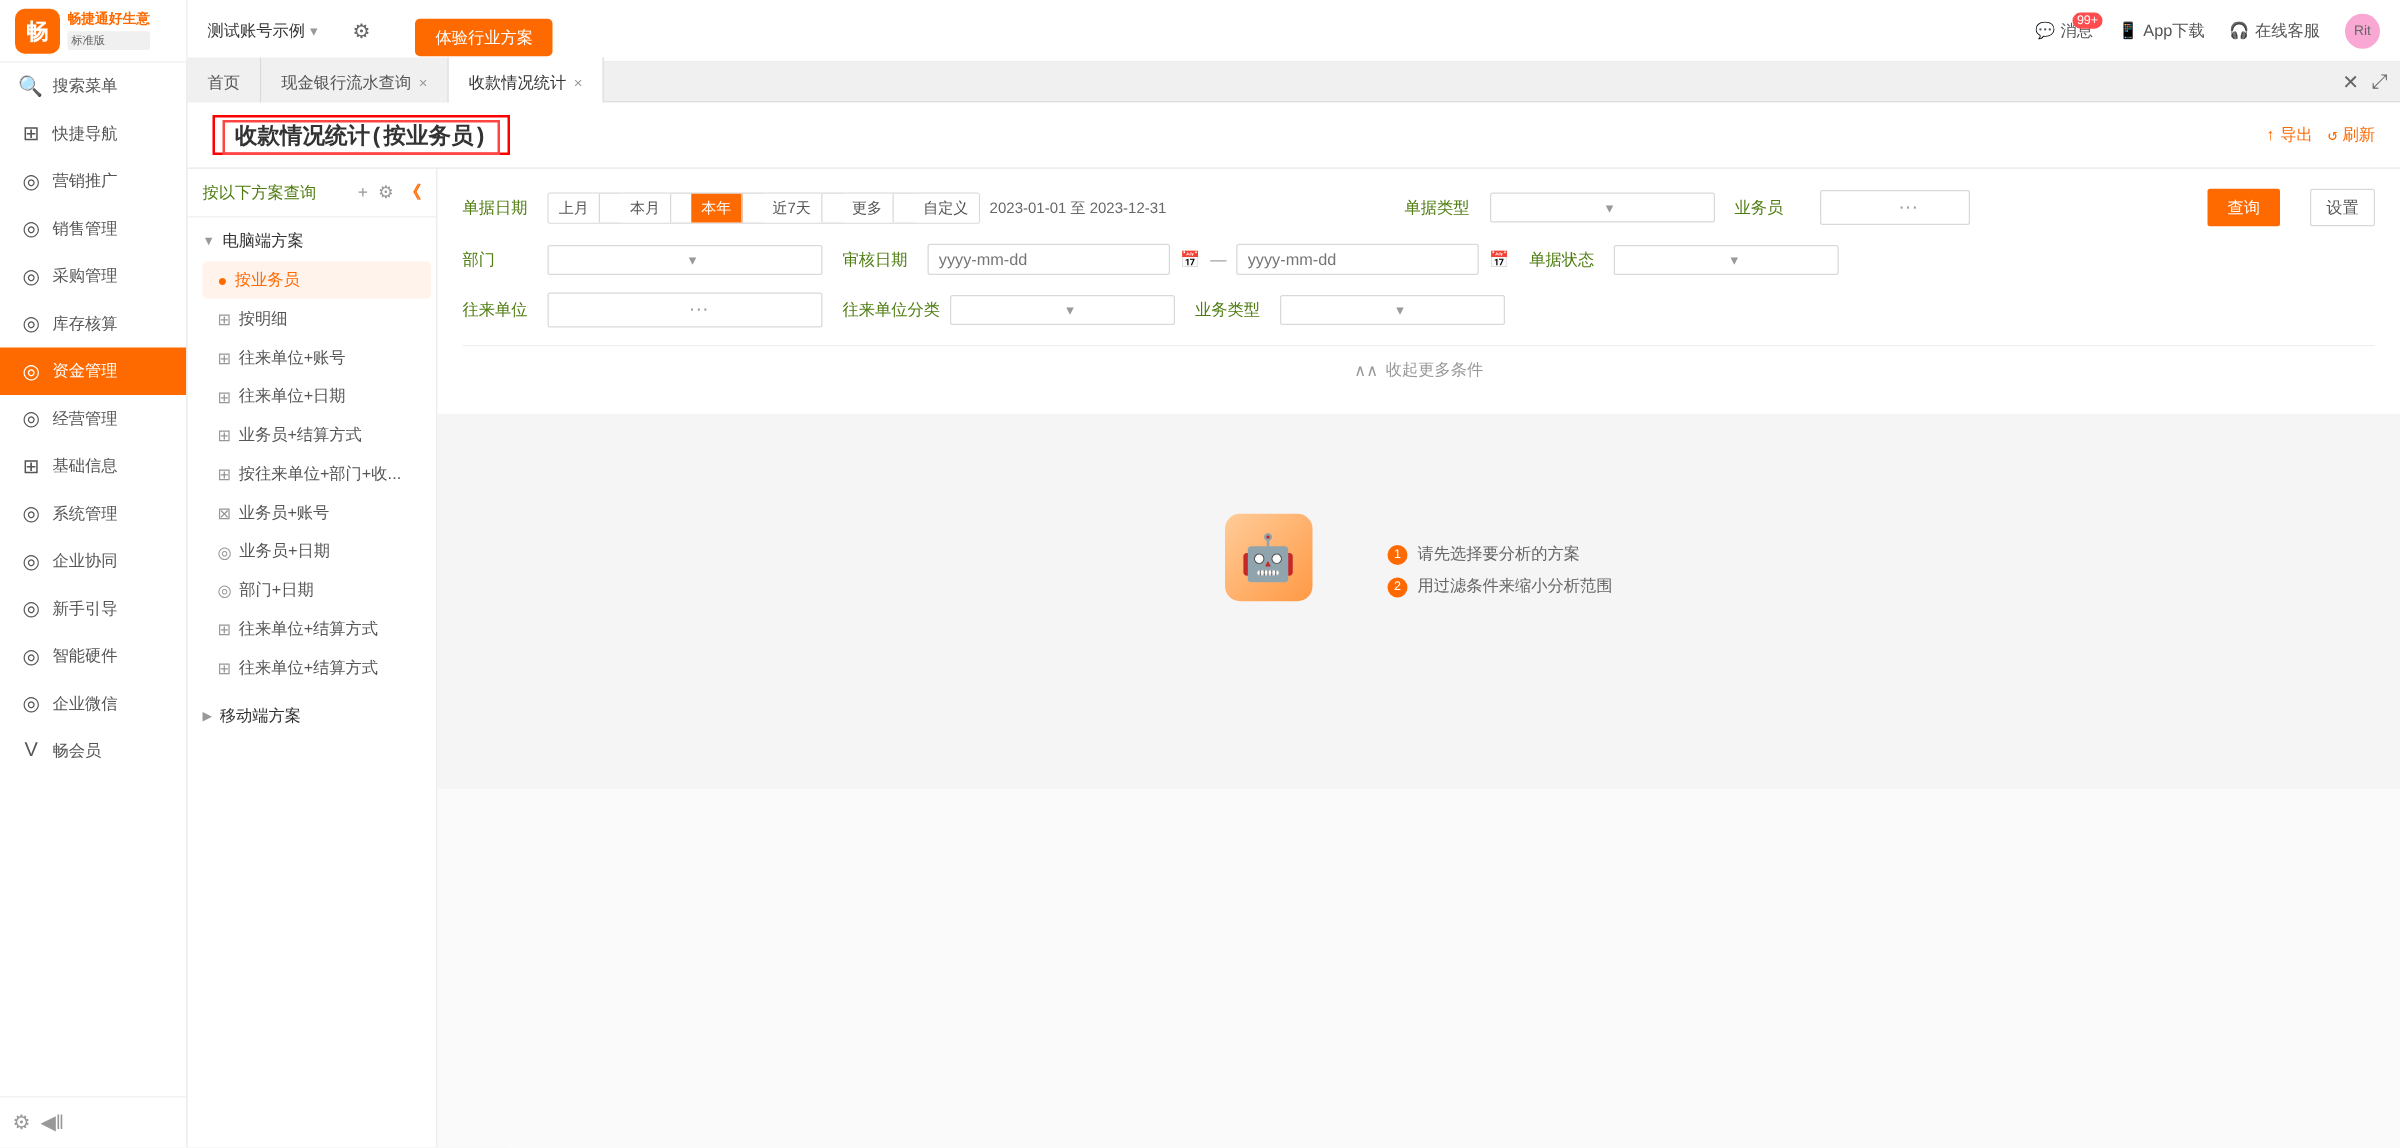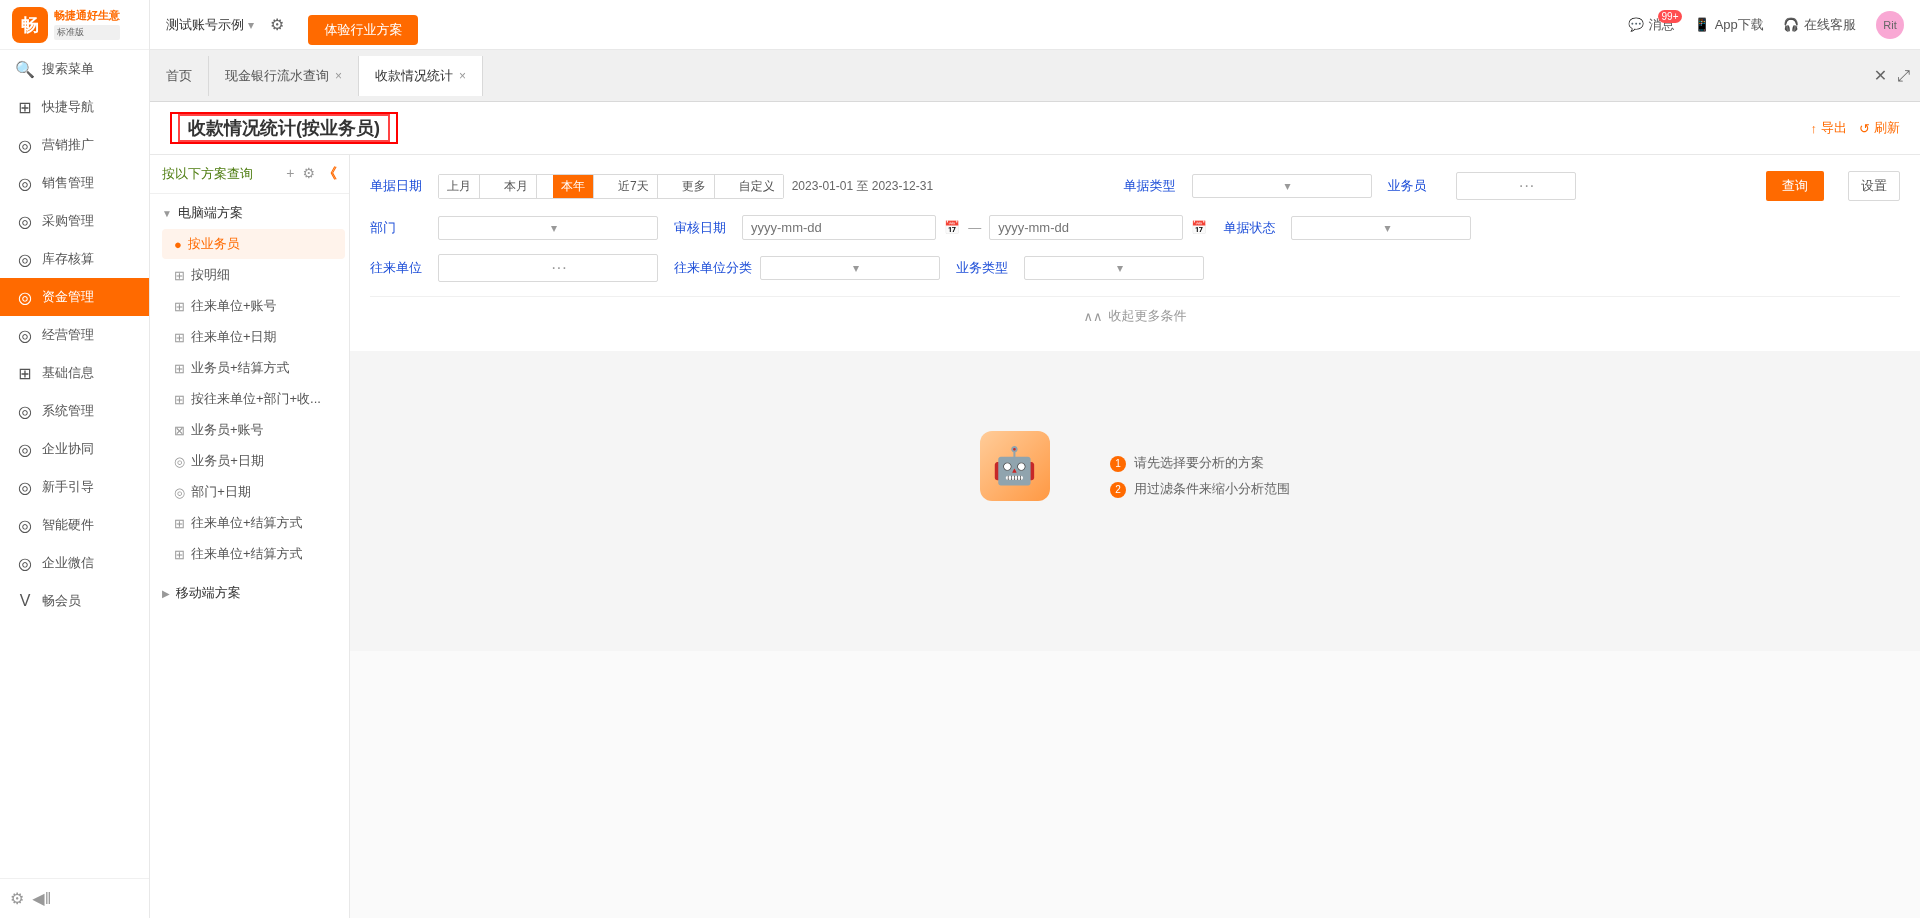--- a/index.html
+++ b/index.html
@@ -18,41 +18,41 @@
     .sidebar-item { display: flex; align-items: center; padding: 10px 16px; cursor: pointer; color: #555; font-size: 13px; gap: 8px; }
     .sidebar-item.active { background: #ff6a00; color: #fff; }
     .sidebar-item .icon { width: 18px; height: 18px; display: flex; align-items: center; justify-content: center; font-size: 16px; }
     .sidebar-bottom { padding: 10px; border-top: 1px solid #f0f0f0; display: flex; gap: 8px; align-items: center; }
     .sidebar-bottom-icon { color: #999; font-size: 16px; cursor: pointer; }
 
     
     .main-content { flex: 1; display: flex; flex-direction: column; overflow: hidden; }
 
     
-    .top-header { height: 50px; background: #fff; border-bottom: 1px solid #e8e8e8; display: flex; align-items: center; padding: 0 16px; gap: 16px; }
+    .top-header { height: 50px; background: #fff; border-bottom: 1px solid #e8e8e8; display: flex; align-items: center; padding: 0 16px; gap: 28px; }
     .user-info { display: flex; align-items: center; gap: 4px; font-size: 13px; color: #333; }
     .user-dropdown { color: #999; font-size: 12px; cursor: pointer; }
     .gear-btn { color: #666; font-size: 16px; cursor: pointer; }
     .trial-btn { background: #ff6a00; color: #fff; border: none; border-radius: 4px; padding: 6px 16px; font-size: 13px; cursor: pointer; margin-left: 8px; margin-top: 11px; }
     .header-right { margin-left: auto; display: flex; align-items: center; gap: 20px; }
     .header-action { display: flex; align-items: center; gap: 4px; color: #555; font-size: 13px; cursor: pointer; position: relative; }
     .badge { background: #ff4d4f; color: #fff; border-radius: 8px; font-size: 10px; padding: 1px 4px; position: absolute; top: -6px; right: -8px; }
     .user-avatar { width: 28px; height: 28px; background: #f9a8d4; border-radius: 50%; }
 
     
-    .tab-bar { height: 52px; background: #f0f0f0; display: flex; align-items: center; border-bottom: 1px solid #d9d9d9; }
+    .tab-bar { height: 32px; background: #f0f0f0; display: flex; align-items: center; border-bottom: 1px solid #d9d9d9; }
     .tab-item { display: flex; align-items: center; height: 40px; padding: 0 16px; font-size: 13px; color: #555; cursor: pointer; border-right: 1px solid #d9d9d9; gap: 6px; background: #f0f0f0; }
     .tab-item.active { background: #fff; color: #333; }
     .tab-item.home { color: #555; }
     .tab-close { color: #999; font-size: 12px; cursor: pointer; }
     .tab-bar-end { margin-left: auto; display: flex; align-items: center; padding: 0 10px; gap: 10px; }
     .tab-bar-btn { color: #666; font-size: 16px; cursor: pointer; }
 
     
-    .page-header { background: #fff; padding: 10px 20px; border-bottom: 1px solid #e8e8e8; display: flex; align-items: center; justify-content: space-between; }
+    .page-header { background: #fff; padding: 10px 20px; border-bottom: 1px solid #e8e8e8; display: flex; align-items: center; justify-content: space-between; font-family: Liberation Mono, monospace; }
     .page-title { font-size: 18px; font-weight: bold; color: #333; border: 2px solid #ff4444; padding: 2px 8px; }
     .page-header-actions { display: flex; gap: 12px; }
     .header-action-btn { display: flex; align-items: center; gap: 4px; color: #ff6a00; font-size: 13px; cursor: pointer; }
 
     
     .content-area { flex: 1; display: flex; overflow: hidden; }
 
     
     .scheme-panel { width: 200px; background: #fff; border-right: 1px solid #e8e8e8; overflow-y: auto; }
     .scheme-header { display: flex; align-items: center; justify-content: space-between; padding: 10px 12px; border-bottom: 1px solid #f0f0f0; font-size: 13px; color: #333; }
@@ -65,21 +65,21 @@
     .scheme-item { display: flex; align-items: center; gap: 6px; padding: 6px 12px; font-size: 13px; color: #555; cursor: pointer; border-radius: 4px; margin: 1px 4px; }
     .scheme-item.active { background: #fff3eb; color: #ff6a00; }
     .scheme-item .item-icon { font-size: 13px; color: #999; }
     .scheme-item.active .item-icon { color: #ff6a00; }
 
     
     .filter-panel { flex: 1; background: #fafafa; overflow-y: auto; position: relative; }
     .filter-content { background: #fff; margin: 0; padding: 16px 20px; }
     .filter-row { display: flex; align-items: center; gap: 16px; margin-bottom: 14px; flex-wrap: wrap; }
     .filter-item { display: flex; align-items: center; gap: 8px; }
-    .filter-label { color: #1d4ed8; font-size: 13px; white-space: nowrap; min-width: 60px; }
+    .filter-label { color: #4d7c0f; font-size: 13px; white-space: nowrap; min-width: 60px; }
     .filter-date-tabs { display: flex; gap: 16px; border: 1px solid #d9d9d9; border-radius: 2px; }
     .date-tab { padding: 3px 8px; font-size: 12px; color: #555; cursor: pointer; border-right: 1px solid #d9d9d9; background: #fff; }
     .date-tab:last-child { border-right: none; }
     .date-tab.active { background: #ff6a00; color: #fff; }
     .date-range { display: flex; align-items: center; gap: 6px; font-size: 12px; color: #666; }
     .filter-select { display: flex; align-items: center; border: 1px solid #d9d9d9; border-radius: 2px; background: #fff; padding: 4px 8px; min-width: 150px; cursor: pointer; gap: 6px; }
     .filter-select span { flex: 1; color: #bbb; font-size: 13px; }
     .filter-select .chevron { color: #999; font-size: 12px; }
     .filter-divider { color: #999; }
     .filter-input { border: 1px solid #d9d9d9; border-radius: 2px; padding: 4px 8px; font-size: 13px; min-width: 120px; color: #bbb; }

